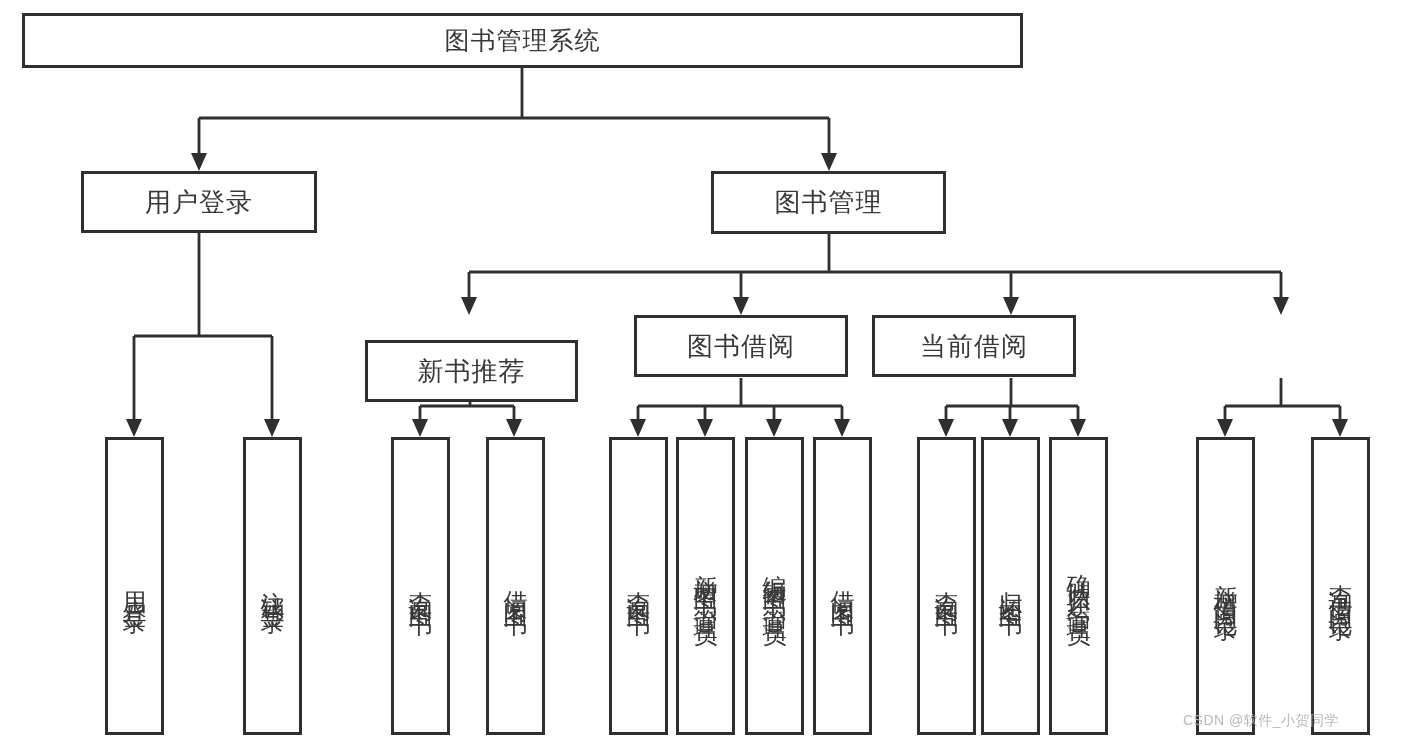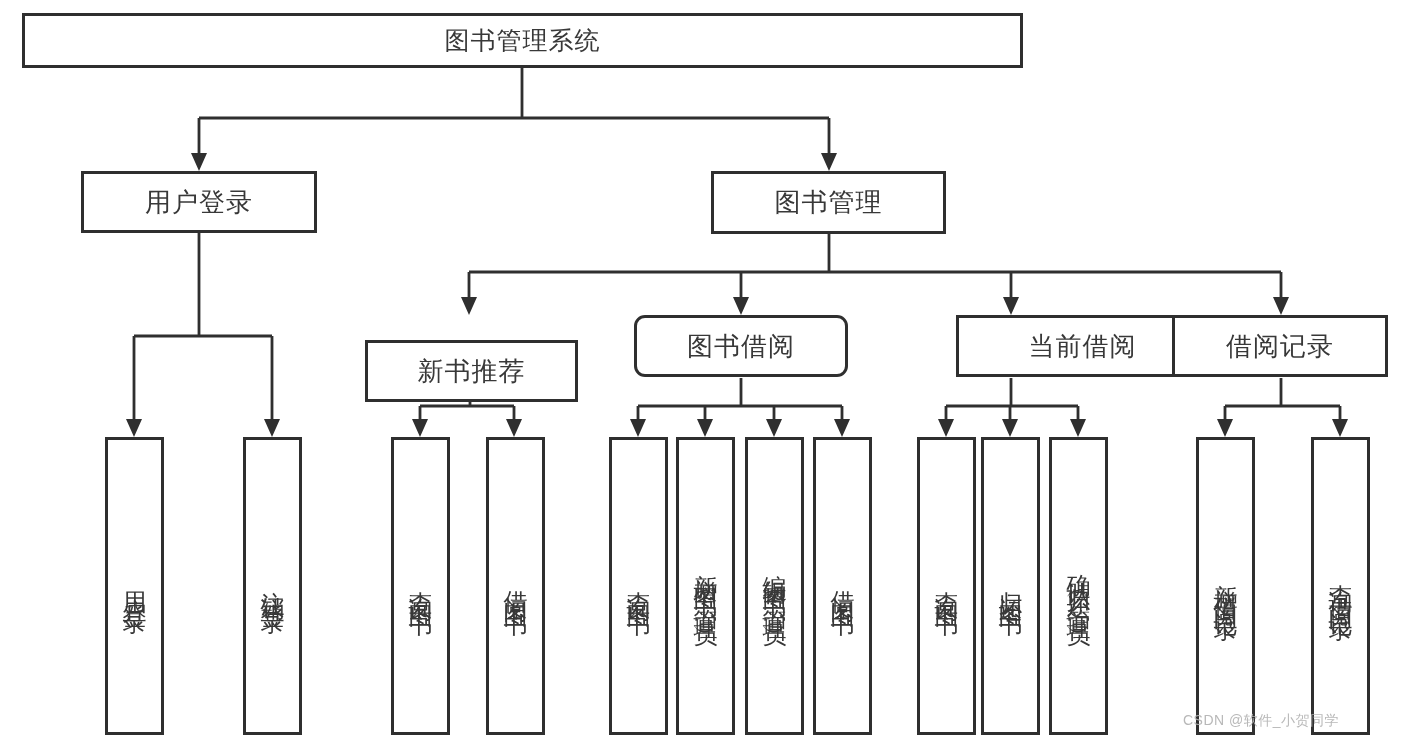--- a/index.html
+++ b/index.html
@@ -12,22 +12,22 @@
     position:absolute;box-sizing:border-box;border:3px solid #2f2f2f;background:#ffffff;
     display:flex;align-items:center;justify-content:center;text-align:center;
   }
   .h-label{font-size:26px;letter-spacing:1px;white-space:nowrap;}
   .root{left:22px;top:13px;width:1001px;height:55px;}
   .root .h-label{font-size:25px;}
   .lvl2-a{left:81px;top:171px;width:236px;height:62px;}
   .lvl2-b{left:711px;top:171px;width:235px;height:63px;}
   .lvl3{top:315px;height:62px;}
   .g1{left:365px;width:213px;margin-top:25px;}
-  .g2{left:634px;width:214px;border-radius:11px;}
-  .g3{left:956px;width:253px;text-align:center;}
+  .g2{left:634px;width:214px;}
+  .g3{left:872px;width:204px;text-align:center;}
   .g4{left:1172px;width:216px;}
   .leaf{top:437px;width:59px;height:298px;}
   .vtext{
     writing-mode:vertical-rl;text-orientation:mixed;
     font-size:24px;letter-spacing:7px;line-height:1;white-space:nowrap;
   }
   .watermark{
     position:absolute;left:1183px;top:712px;width:222px;
     font-size:14px;color:rgba(178,178,178,0.92);white-space:nowrap;z-index:5;
     letter-spacing:0.5px;
@@ -73,23 +73,20 @@
 
   <div class="node lvl3 g1">
     <span class="h-label">新书推荐</span>
   </div>
   <div class="node lvl3 g2">
     <span class="h-label">图书借阅</span>
   </div>
   <div class="node lvl3 g3">
     <span class="h-label">当前借阅</span>
   </div>
-  <div class="node lvl3 g4">
-    <span class="h-label">借阅记录</span>
-  </div>
 
   <div class="node leaf" style="left:105px">
     <span class="vtext">用户登录</span>
   </div>
   <div class="node leaf" style="left:243px">
     <span class="vtext">注销登录</span>
   </div>
 
   <div class="node leaf" style="left:391px">
     <span class="vtext">查询图书</span>

